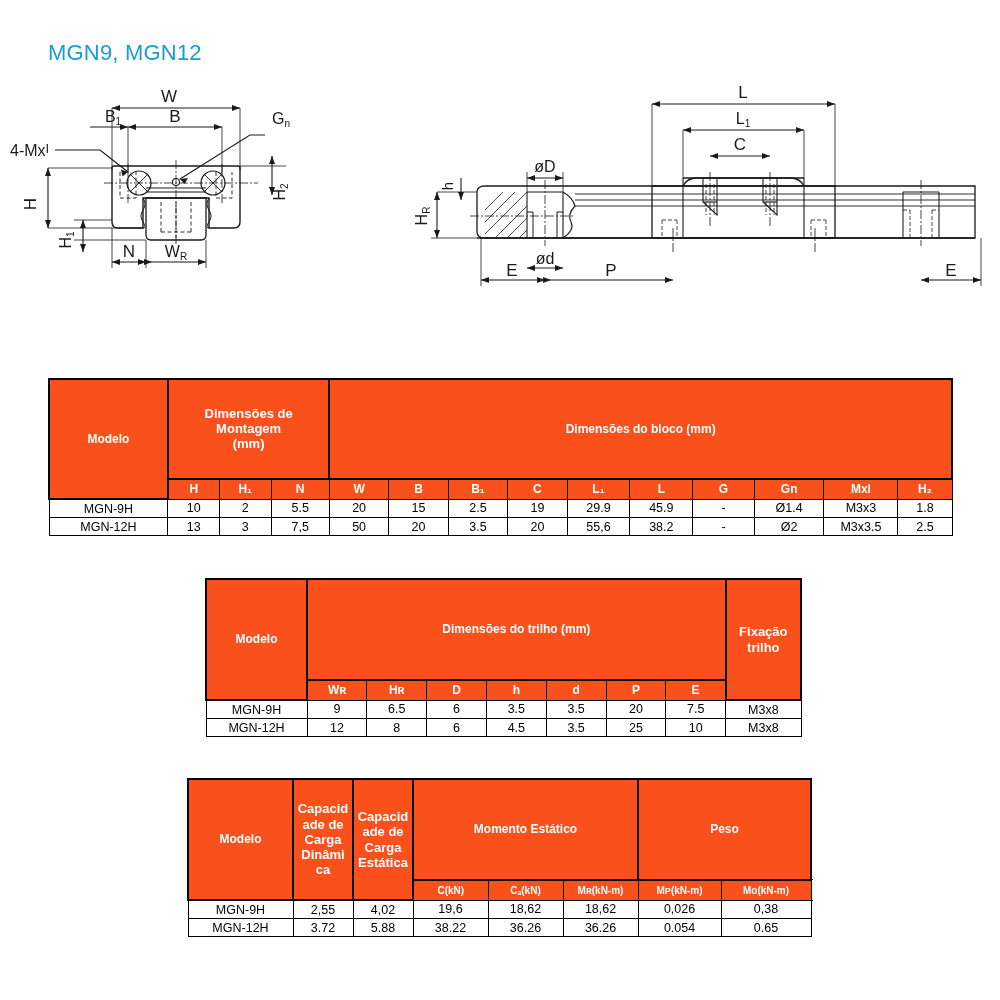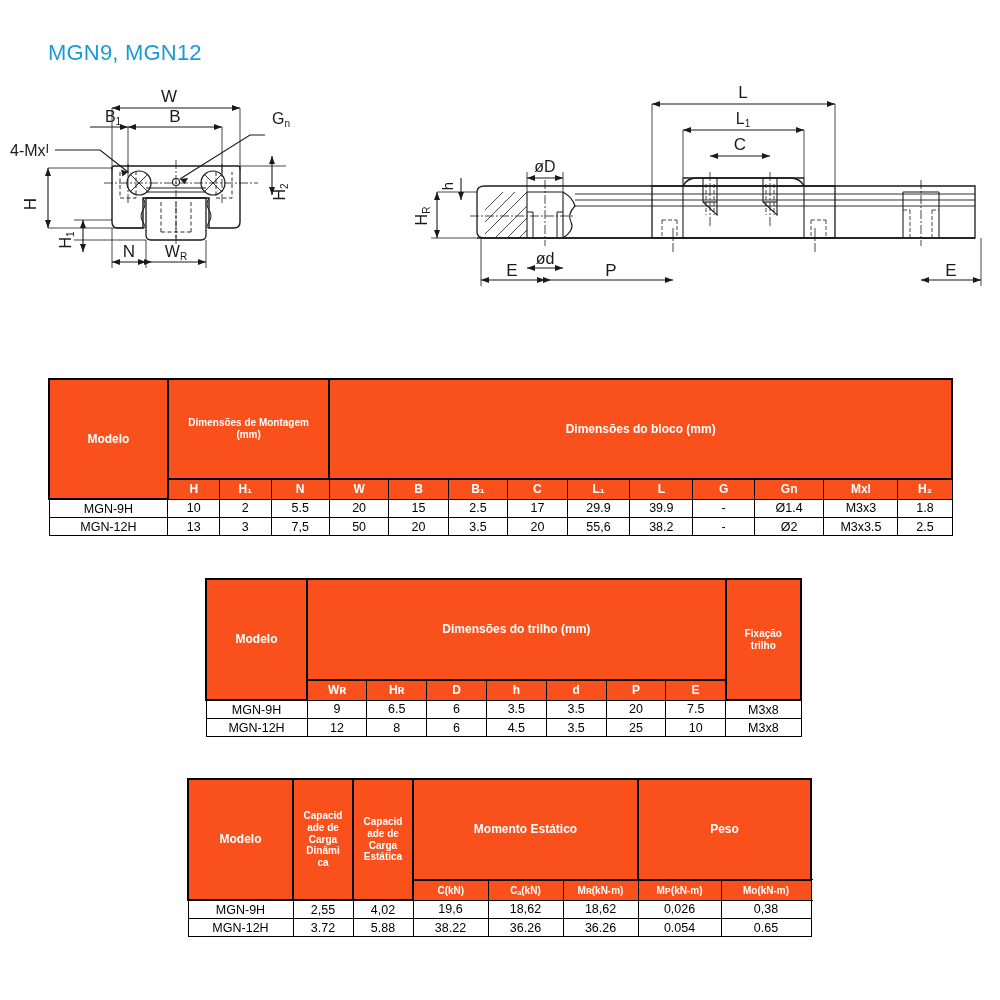--- a/index.html
+++ b/index.html
@@ -44,21 +44,21 @@
     border: 1px solid #000000;
     padding: 0;
     margin: 0;
     text-align: center;
     vertical-align: middle;
     font-weight: normal;
   }
   .dt .hd {
     background: #F9501C;
     color: #ffffff;
-    font-size: 10px;
+    font-size: 13px;
     font-weight: bold;
     line-height: 1.18;
     padding: 1px 2px;
   }
   .dt .hd.big {
     font-size: 12px;
   }
   .dt .sub {
     background: #F9501C;
     color: #ffffff;
@@ -363,23 +363,23 @@
     <td class="sub">H₂</td>
   </tr>
   <tr>
     <td class="cell model">MGN-9H</td>
     <td class="cell">10</td>
     <td class="cell">2</td>
     <td class="cell">5.5</td>
     <td class="cell">20</td>
     <td class="cell">15</td>
     <td class="cell">2.5</td>
-    <td class="cell">17</td>
+    <td class="cell">19</td>
     <td class="cell">29.9</td>
-    <td class="cell">39.9</td>
+    <td class="cell">45.9</td>
     <td class="cell">-</td>
     <td class="cell">Ø1.4</td>
     <td class="cell">M3x3</td>
     <td class="cell">1.8</td>
   </tr>
   <tr>
     <td class="cell model">MGN-12H</td>
     <td class="cell">13</td>
     <td class="cell">3</td>
     <td class="cell">7,5</td>

